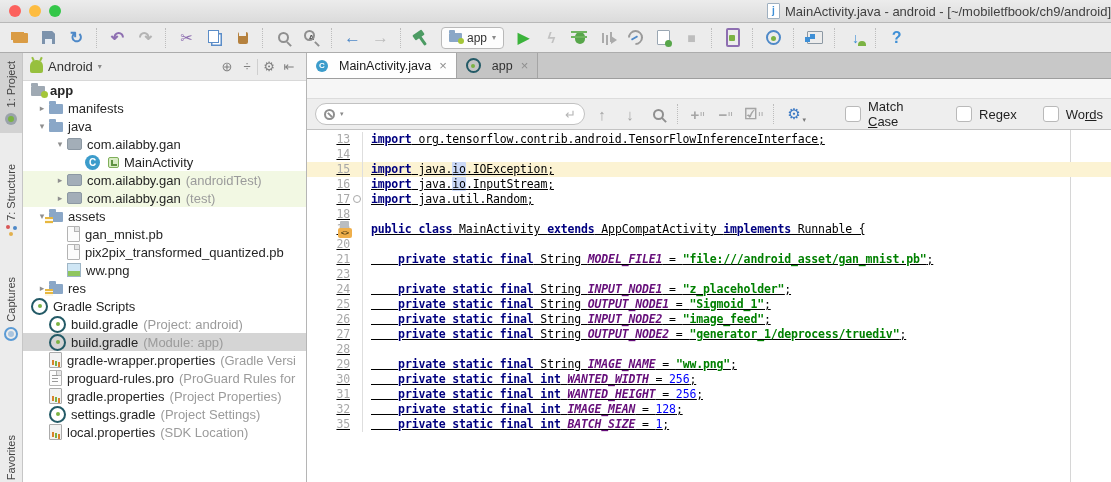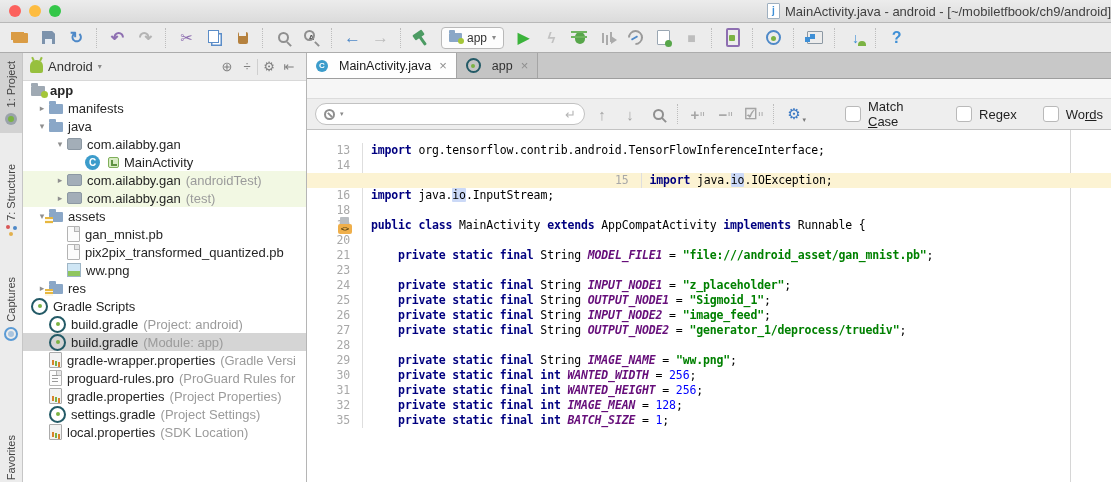--- a/index.html
+++ b/index.html
@@ -139,23 +139,23 @@
   .gearblue{color:#3B79C4;font-weight:normal;}
   .gearblue::after{content:"▾";font-size:7px;color:#7A7A7A;position:absolute;right:1px;bottom:2px;}
   .chkgroup{display:flex;align-items:center;gap:26px;margin-left:34px;}
   .chk{display:flex;align-items:center;gap:7px;font-size:13px;color:#1F1F1F;}
   .chk .box{width:14px;height:14px;background:#fff;border:1px solid #B9B9B9;border-radius:3px;flex:none;}
   .chk u{text-decoration:underline;}
 
   
   .codearea{position:relative;flex:1;background:#fff;overflow:hidden;font-family:"DejaVu Sans Mono","Liberation Mono",monospace;font-size:11.5px;line-height:15px;letter-spacing:-0.15px;}
   .mguide{position:absolute;left:763px;top:0;bottom:0;width:1px;background:#D6D6D6;z-index:0;}
-  #code{position:relative;padding-top:13px;z-index:1;}
+  #code{position:relative;padding-top:2px;z-index:1;text-decoration:underline;}
   .codeline{height:15px;display:flex;position:relative;}
-  .codeline.cur{background:#FCF3D3;justify-content:center;}
+  .codeline.cur{background:#FCF3D3;}
   .gnum{flex:none;width:56px;box-sizing:border-box;text-align:right;padding-right:12px;color:#A8A8A8;border-right:1px solid #DEDEDE;}
   .ctext{padding-left:8px;white-space:pre;}
   .kw{color:#000080;font-weight:bold;}
   .str{color:#008000;font-weight:bold;}
   .num{color:#0000FF;}
   .cst{color:#660E7A;font-weight:bold;font-style:italic;}
   .p{color:#000;}
   .hl{background:#CBD9F7;border-radius:1px;}
   .fold-dot{position:absolute;left:46px;top:3px;width:8px;height:8px;border:1px solid #A9A9A9;border-radius:50%;background:#fff;box-sizing:border-box;}
   .gb-top{position:absolute;left:33px;top:-1px;width:9px;height:7px;background:#B9BDC1;border-radius:1px;}
@@ -436,20 +436,25 @@
             </div>
             <div class="codeline cur" data-name="code-line">
               <span class="gnum" data-name="line-number">15</span>
               <span class="ctext" data-name="code-text"><span class="kw">import</span><span class="p"> java.</span><span class="hl">io</span><span class="p">.IOException;</span></span>
             </div>
             <div class="codeline" data-name="code-line">
               <span class="gnum" data-name="line-number">16</span>
               <span class="ctext" data-name="code-text"><span class="kw">import</span><span class="p"> java.</span><span class="hl">io</span><span class="p">.InputStream;</span></span>
             </div>
             <div class="codeline" data-name="code-line">
+              <span class="gnum" data-name="line-number">17</span>
+              <span class="ctext" data-name="code-text"><span class="kw">import</span><span class="p"> java.util.Random;</span></span>
+              <span class="fold-dot" data-name="fold-marker-icon"></span>
+            </div>
+            <div class="codeline" data-name="code-line">
               <span class="gnum" data-name="line-number">18</span>
               <span class="ctext" data-name="code-text"></span>
             </div>
             <div class="codeline" data-name="code-line">
               <span class="gnum" data-name="line-number">19</span>
               <span class="ctext" data-name="code-text"><span class="kw">public class</span><span class="p"> MainActivity </span><span class="kw">extends</span><span class="p"> AppCompatActivity </span><span class="kw">implements</span><span class="p"> Runnable {</span></span>
               <span class="gb-top" data-name="gutter-class-marker-icon"></span>
               <span class="gb-orange" data-name="related-file-gutter-icon">&lt;&gt;</span>
             </div>
             <div class="codeline" data-name="code-line">

